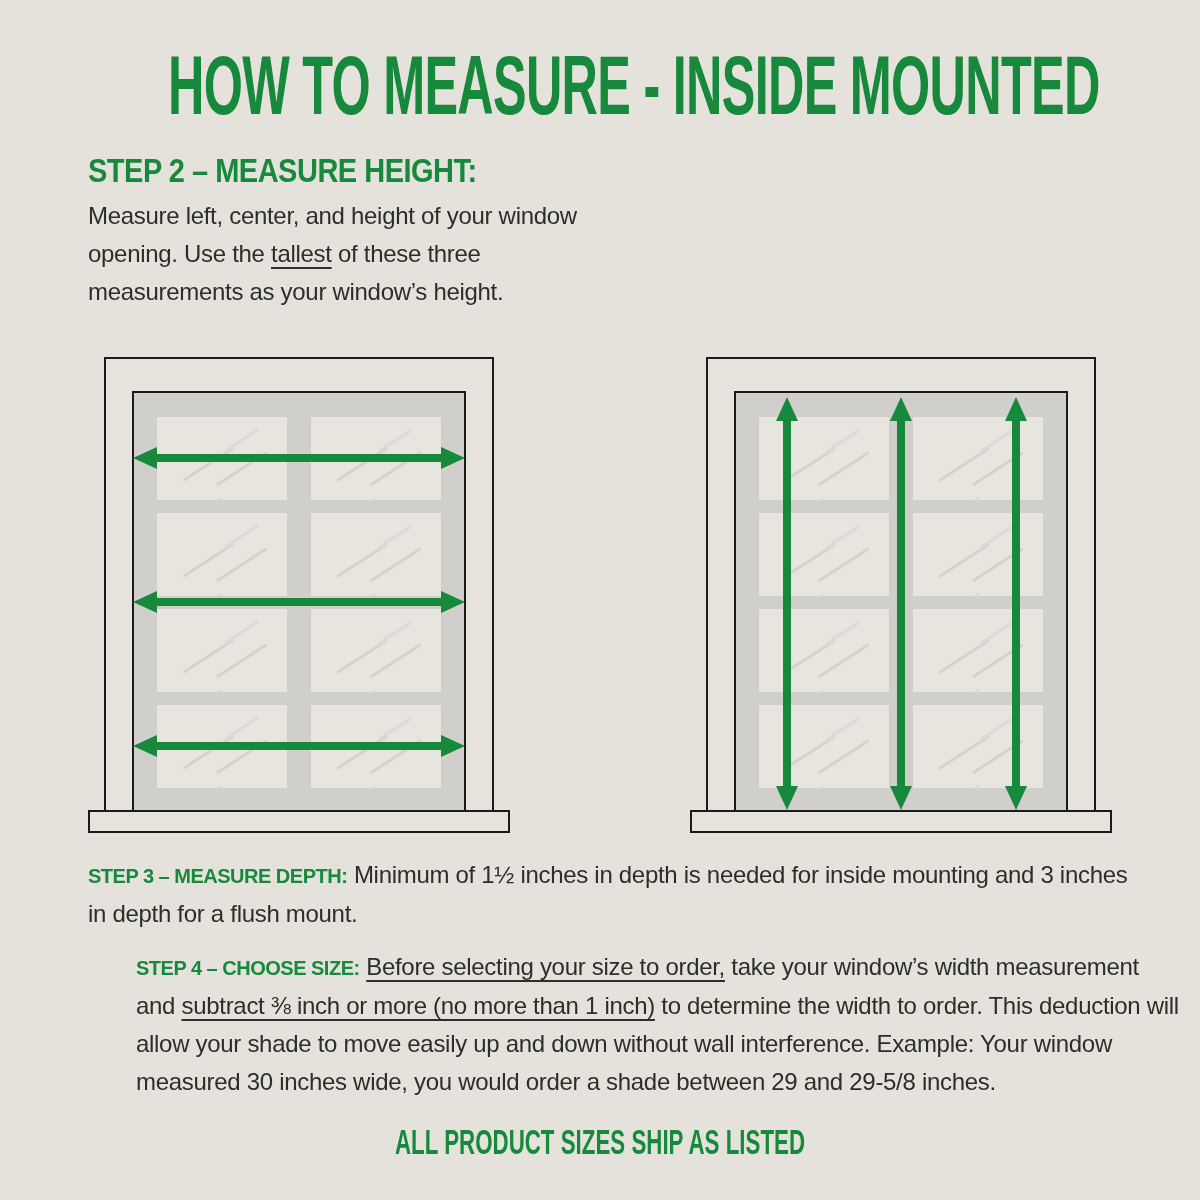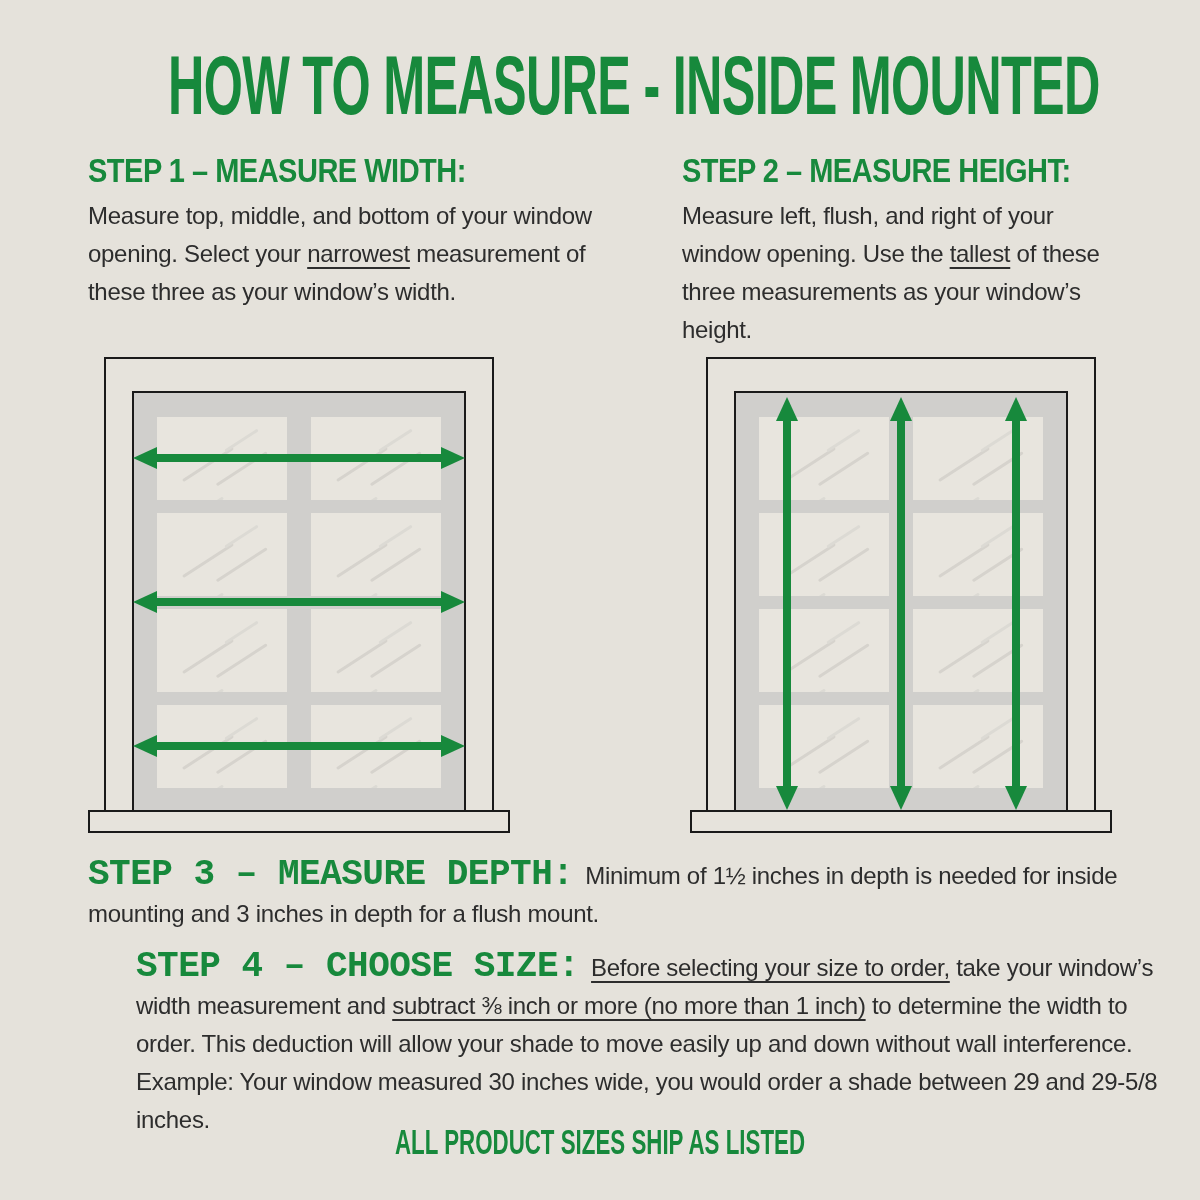--- a/index.html
+++ b/index.html
@@ -41,22 +41,22 @@
     font-size:29px; font-weight:bold; letter-spacing:-0.5px;
     color:var(--green);
     transform: scaleY(1.15); transform-origin:left top;
     margin-bottom:12px; white-space:nowrap;
   }
   .body {
     font-size:24px; line-height:38px; letter-spacing:-0.3px;
   }
   .u { text-decoration: underline; text-decoration-thickness:2px; text-underline-offset:5px; }
   .ih {
-    font-size:36px; font-weight:bold; letter-spacing:-0.5px;
-    color:var(--green); line-height:38px; margin-right:0.33em;font-family:Liberation Mono, monospace;
+    font-size:20px; font-weight:bold; letter-spacing:-0.5px;
+    color:var(--green); line-height:38px; margin-right:0.33em;
   }
   .stepline { position:absolute; left:88px; width:1044px; }
   .step3 { top:856px; }
   .step4 { top:948px;margin-left:48px; }
   .footer {
     position:absolute; top:1122px; left:0; right:0;
     text-align:center; white-space:nowrap;
     font-size:31px; font-weight:bold;
     color:var(--green);
     transform: scale(0.72, 1.15); transform-origin:center top;
@@ -103,26 +103,22 @@
 </style>
 </head>
 <body>
 
 <div class="page">
 
   <h1 class="title">HOW TO MEASURE - INSIDE MOUNTED</h1>
 
   <div class="cols">
     <section>
-      <h2 class="step-h">STEP 1 – MEASURE WIDTH:</h2>
-      <p class="body"><span>Measure top, middle, and bottom of your window opening. Select your </span><span class="u">narrowest</span><span> measurement of these three as your window’s width.</span></p>
-    </section>
-    <section>
       <h2 class="step-h">STEP 2 – MEASURE HEIGHT:</h2>
-      <p class="body"><span>Measure left, flush, and right of your window opening. Use the </span><span class="u">tallest</span><span> of these three measurements as your window’s height.</span></p>
+      <p class="body"><span>Measure left, center, and height of your window opening. Use the </span><span class="u">tallest</span><span> of these three measurements as your window’s height.</span></p>
     </section>
   </div>
 
   <div class="diagrams">
 
     <div class="window">
       <div class="lintel"></div>
       <div class="jamb jamb-l"></div>
       <div class="jamb jamb-r"></div>
       <div class="sash">

